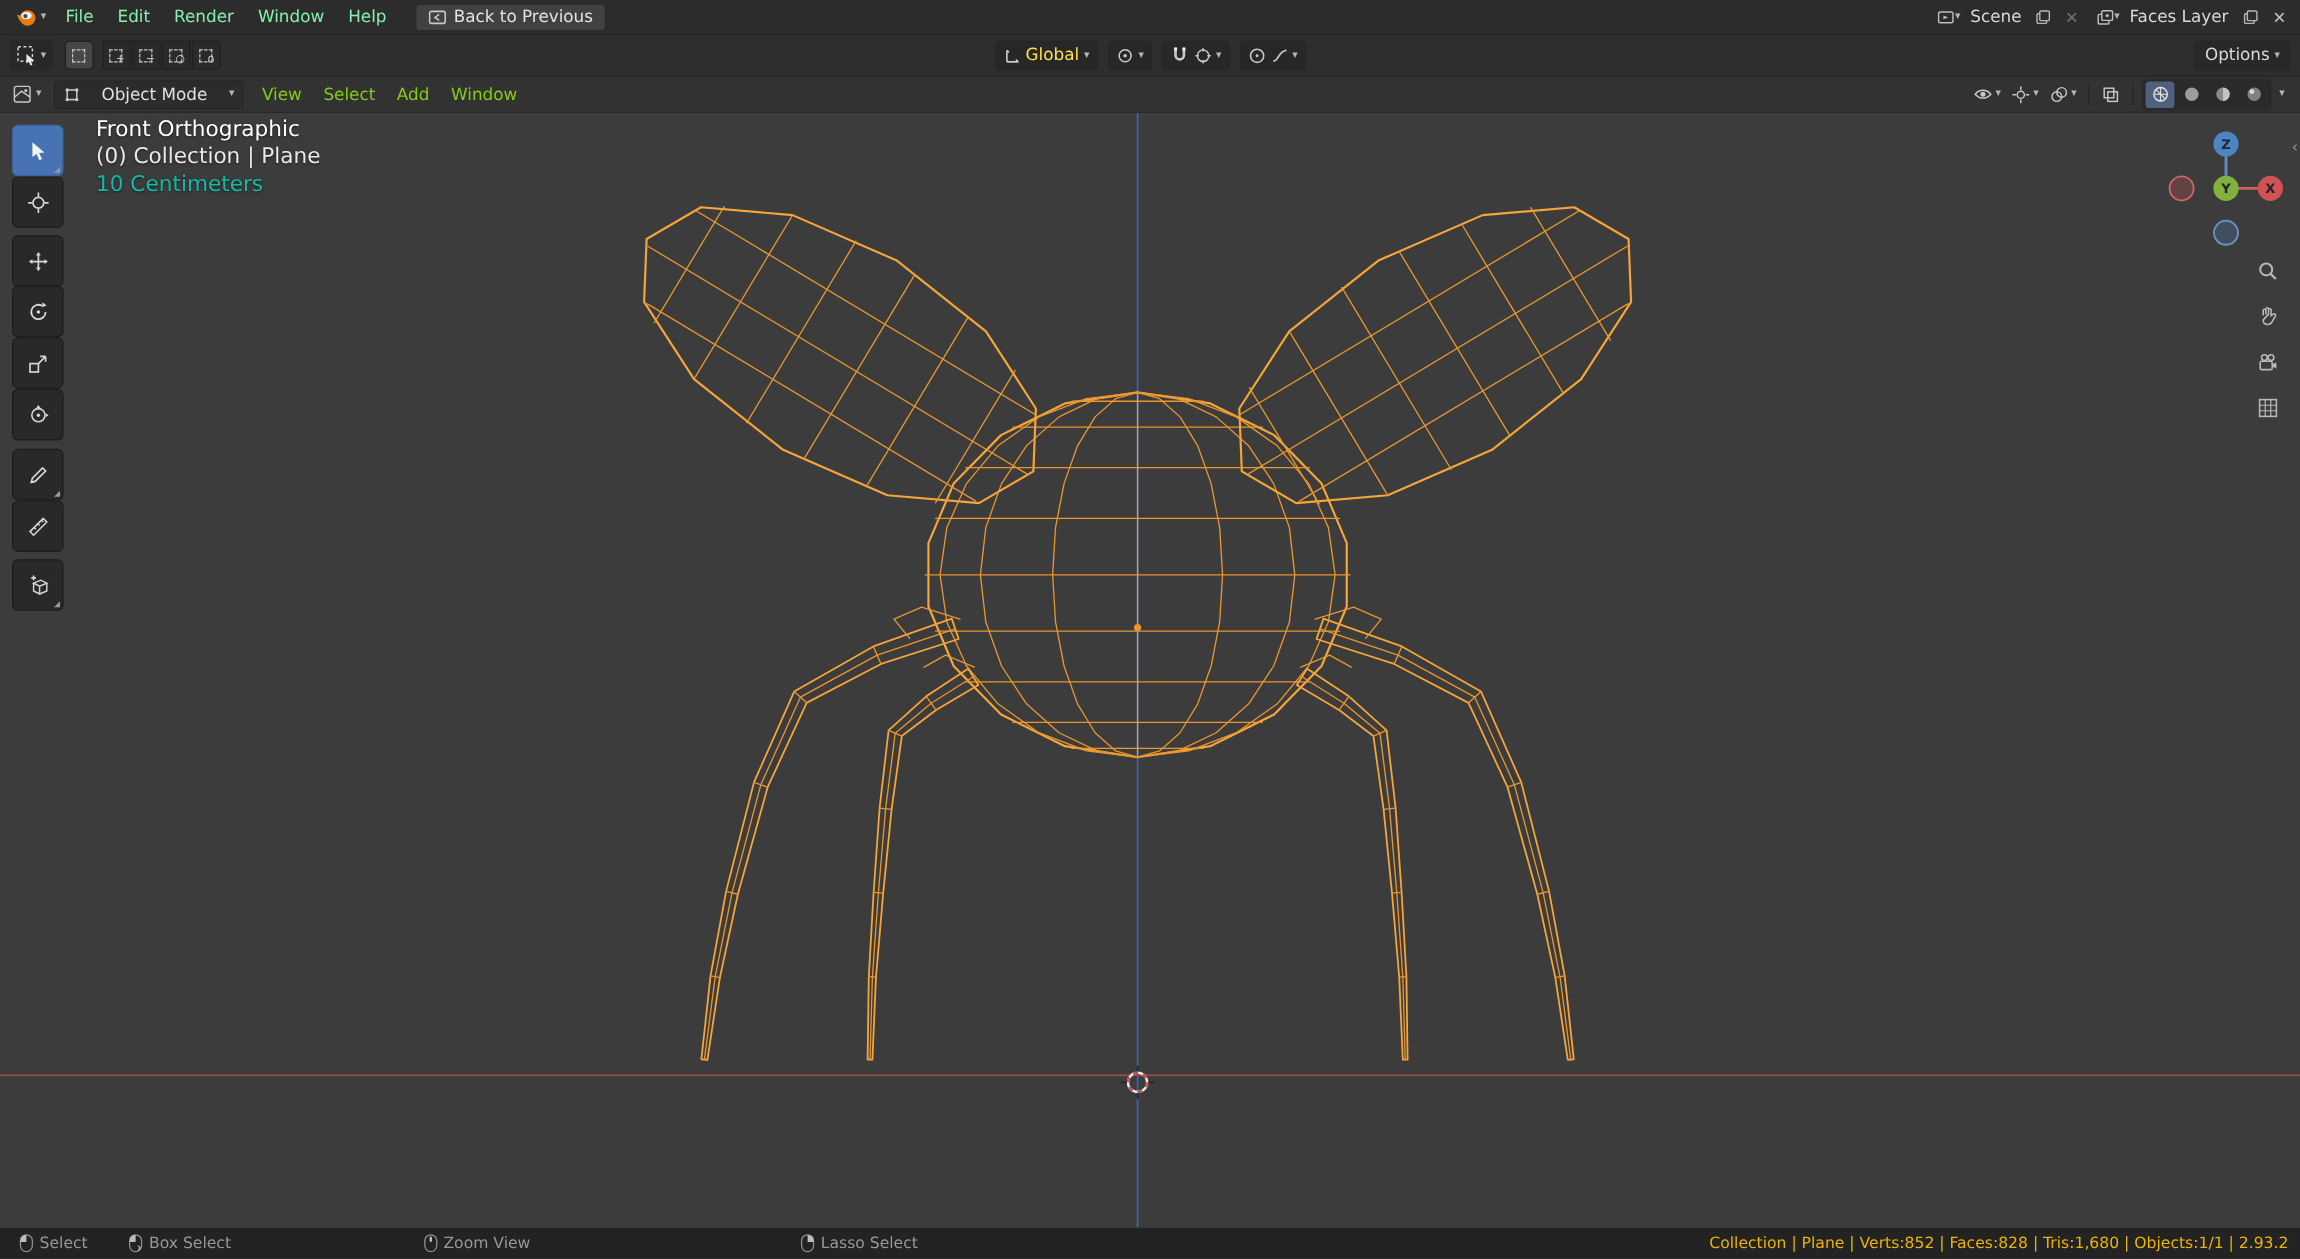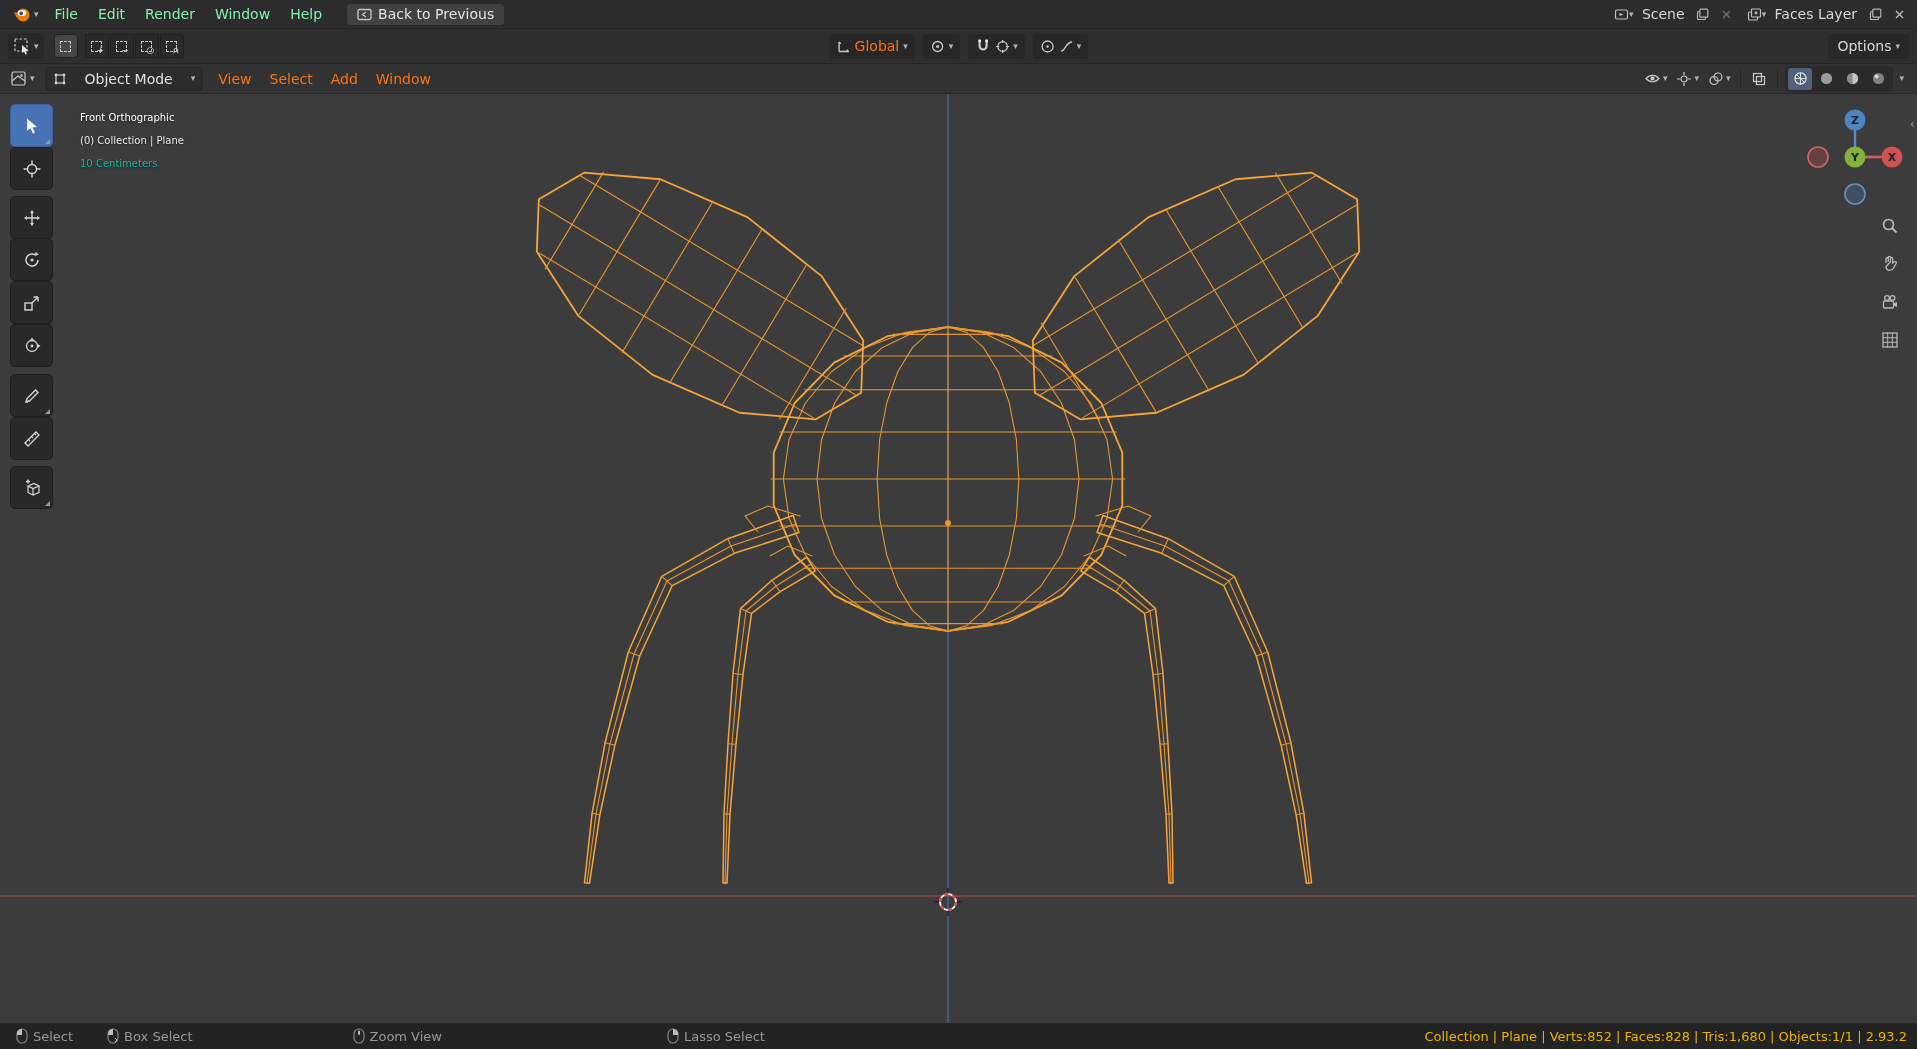--- a/index.html
+++ b/index.html
@@ -24,39 +24,39 @@
   .tool-dd{display:flex;align-items:center;gap:3px;background:#282828;border-radius:4px;height:26px;padding:0 5px;margin-right:10px}
   .seg-group{display:flex;gap:1px}
   .seg{width:24px;height:24px;background:#2a2a2a;display:flex;align-items:center;justify-content:center;border:1px solid #202020}
   .seg:first-child{border-radius:4px 0 0 4px}
   .seg:last-child{border-radius:0 4px 4px 0}
   .seg.single{border-radius:4px;margin-right:6px;background:#474747}
   .seg .sq{width:11px;height:11px;border:1px dashed #c2c2c2;position:relative}
   .seg .mark{position:absolute;right:-3px;bottom:-4px;font-size:9px;color:#ddd;background:transparent}
   .center-cluster{position:absolute;left:50%;top:0;height:100%;transform:translateX(-50%);display:flex;align-items:center;gap:8px}
   .pill{display:flex;align-items:center;gap:4px;background:#272727;border-radius:4px;height:25px;padding:0 7px}
-  .pill .label{color:#f97316}
+  .pill .label{color:#fde047}
   .options-btn{margin-left:auto;display:flex;align-items:center;gap:4px;background:#282828;border-radius:4px;height:25px;padding:0 9px;color:#d8d8d8}
 
   
   .viewport{flex:1;position:relative;background:#3c3c3c;overflow:hidden}
   #scene{position:absolute;left:0;top:0;width:1917px;height:959px}
   .vp-header{position:absolute;left:0;top:0;right:0;height:30px;background:#323232;border-bottom:1px solid #272727;display:flex;align-items:center;padding:0 6px;z-index:10}
-  .hmenu{padding:0 9px;height:100%;display:flex;align-items:center;color:#f97316}
+  .hmenu{padding:0 9px;height:100%;display:flex;align-items:center;color:#84cc16}
   .mode-dd{display:flex;align-items:center;gap:18px;background:#2c2c2c;border:1px solid #252525;border-radius:4px;height:24px;padding:0 7px;margin:0 6px;color:#e0e0e0}
   .editor-btn{display:flex;align-items:center;gap:3px;padding:0 4px;height:24px;border-radius:4px}
   .vph-right{margin-left:auto;display:flex;align-items:center;gap:3px;padding-right:4px}
   .ibtn{display:flex;align-items:center;gap:2px;height:24px;padding:0 3px;border-radius:3px}
   .vsep{width:1px;height:18px;background:#262626;margin:0 4px}
   .shade-group{display:flex;align-items:center;gap:2px;background:#2a2a2a;border-radius:4px;padding:1px 3px;height:26px}
   .shade-btn{width:24px;height:22px;display:flex;align-items:center;justify-content:center;border-radius:3px}
   .shade-btn.active{background:#51617d}
 
   
-  .vp-overlay{position:absolute;left:80px;top:42px;z-index:5;pointer-events:none;font-size:10px;line-height:23px;color:#e8e8e8;text-shadow:0 1px 2px rgba(0,0,0,.55)}
+  .vp-overlay{position:absolute;left:80px;top:32px;z-index:5;pointer-events:none;font-size:18px;line-height:23px;color:#e8e8e8;text-shadow:0 1px 2px rgba(0,0,0,.55)}
   .vp-overlay .l1{color:#ffffff}
   .vp-overlay .l3{color:#14b8a6}
 
   
   .tbtn{position:absolute;left:10px;width:43px;height:43px;background:rgba(40,40,40,.92);border:1px solid #1d1d1d;border-radius:5px;display:flex;align-items:center;justify-content:center;z-index:8}
   .tbtn.active{background:#4772b3;border-color:#3d639c}
   .tbtn .corner{position:absolute;right:2px;bottom:2px;width:0;height:0;border-left:5px solid transparent;border-bottom:5px solid #9a9a9a}
 
   
   .nav-gizmo{position:absolute;left:1805px;top:43px;width:100px;height:100px;z-index:8}

